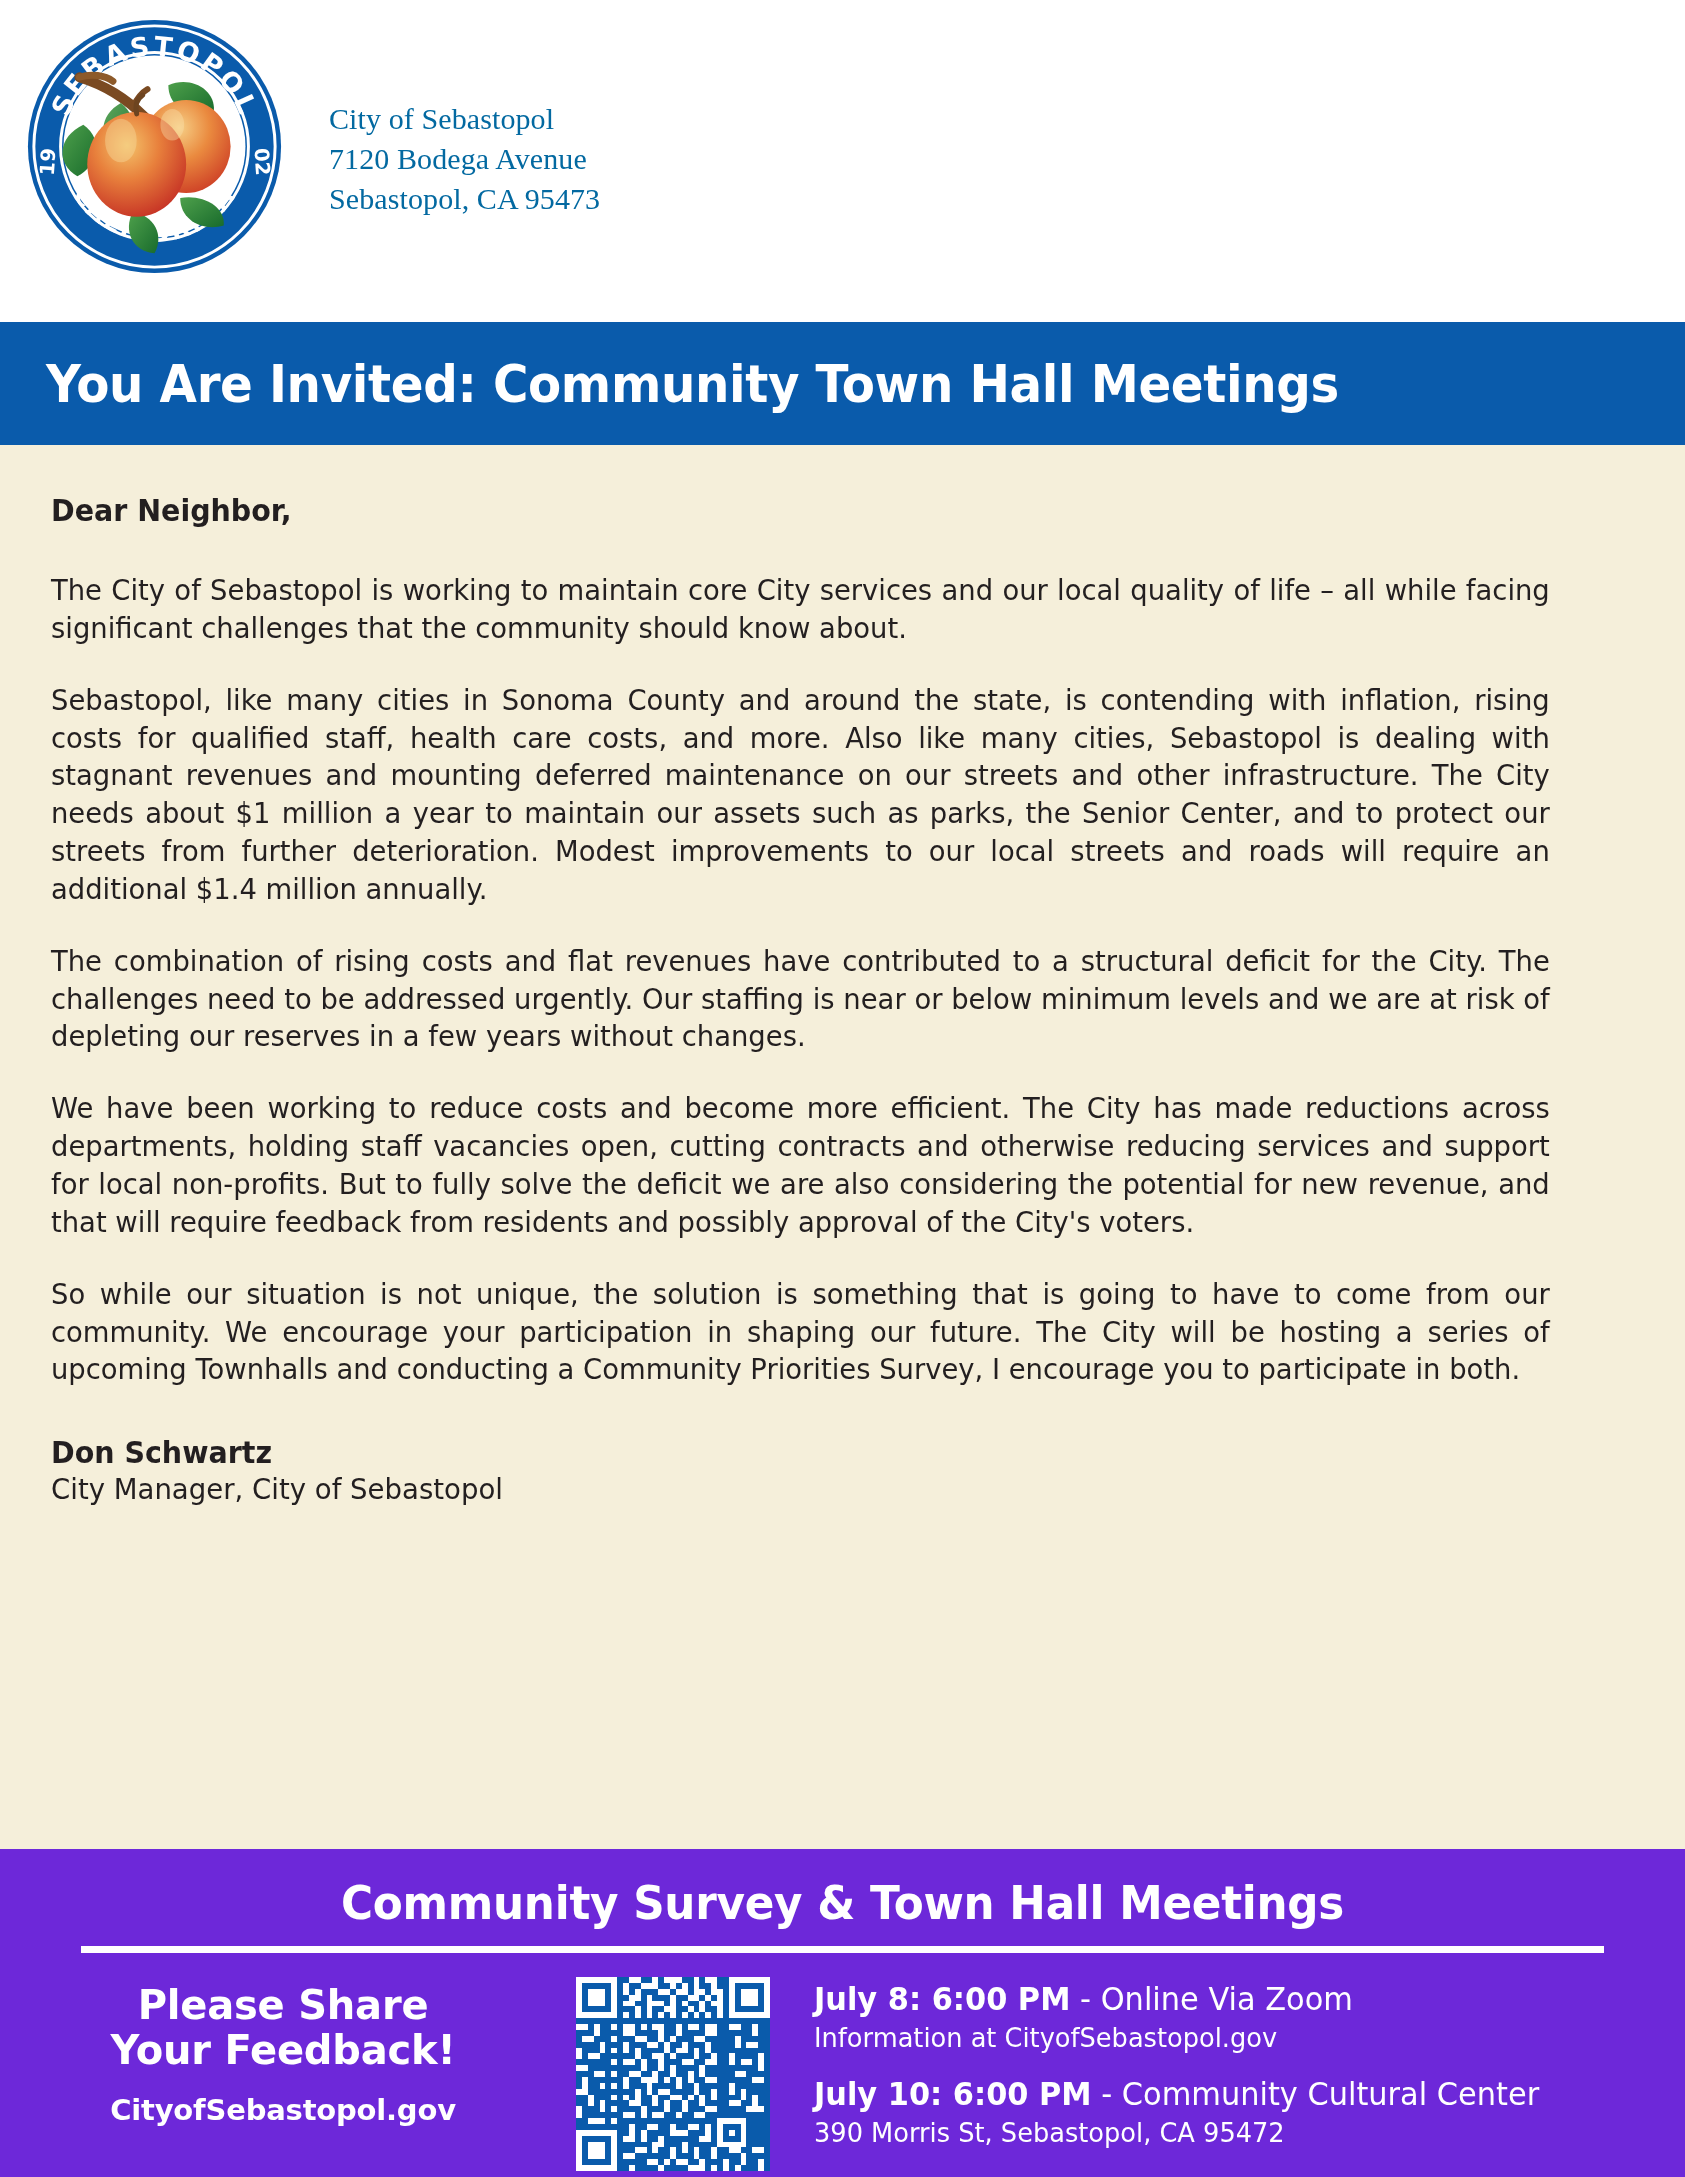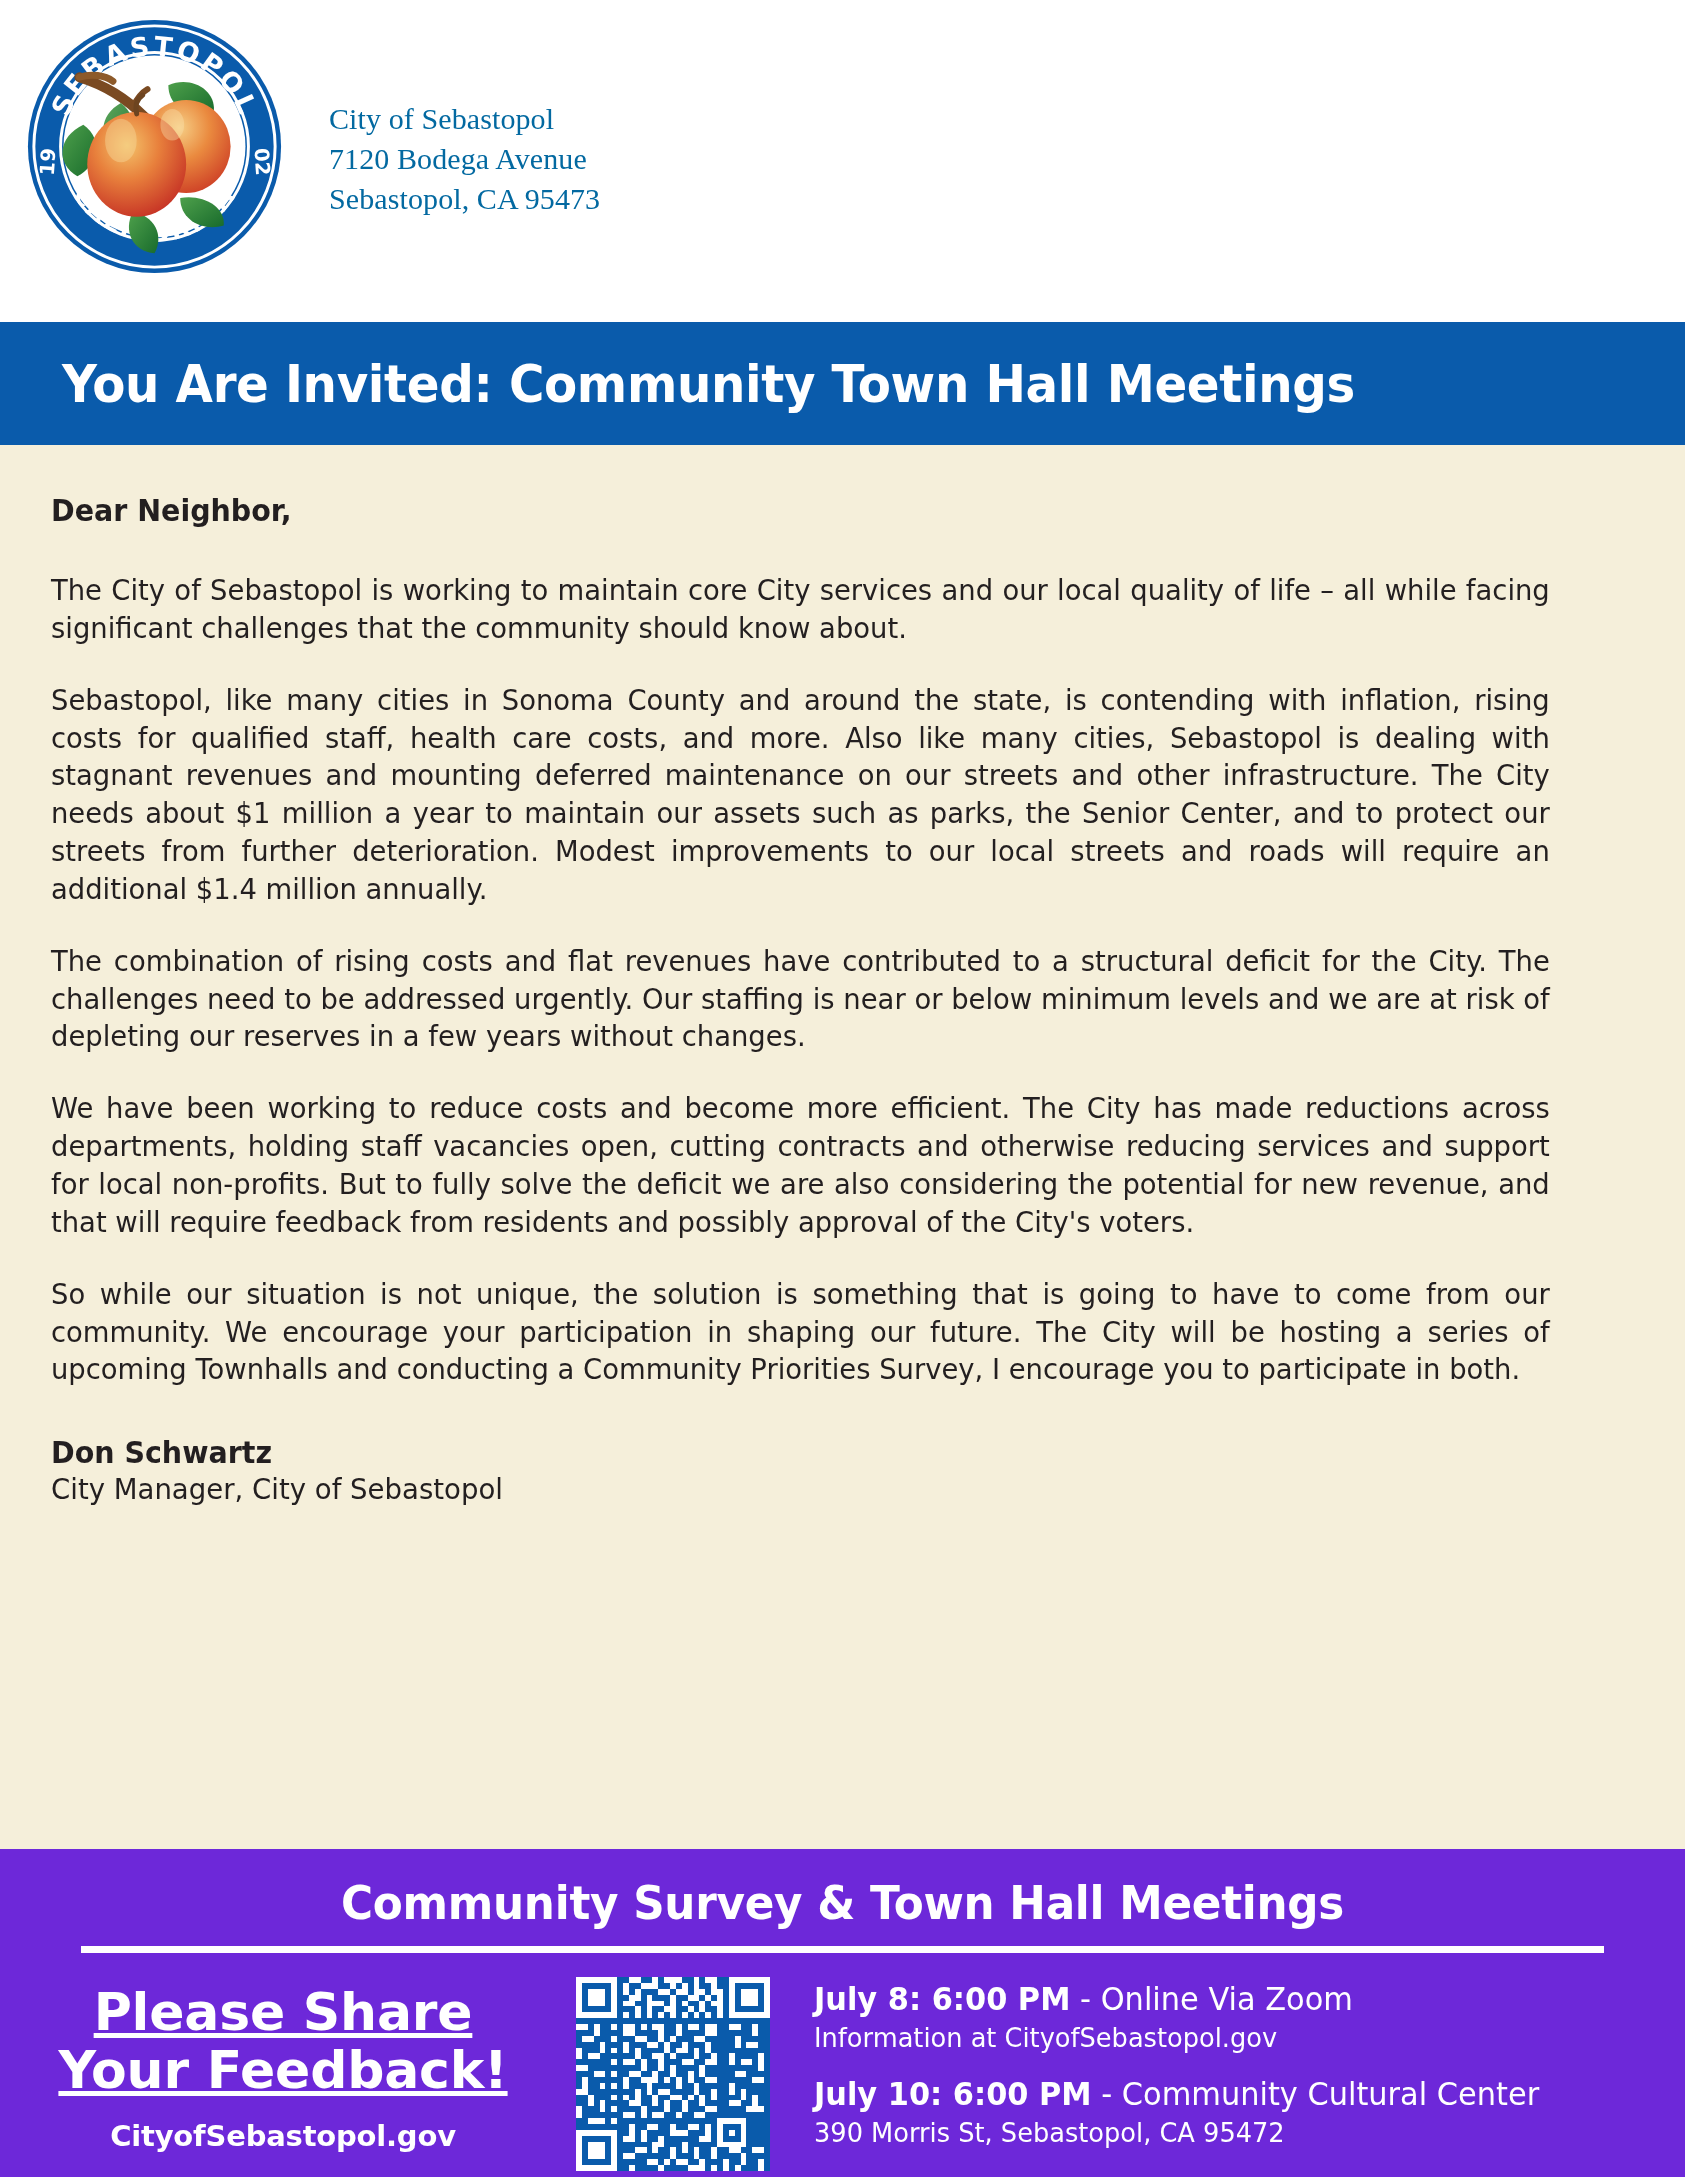--- a/index.html
+++ b/index.html
@@ -42,21 +42,21 @@
     letter-spacing: 0.1px;
   }
   .address-block div { white-space: nowrap; }
 
   
   .banner {
     background: #0a5bab;
     height: 123px;
     display: flex;
     align-items: center;
-    padding-left: 62px;
+    padding-left: 46px;
     box-sizing: border-box;
   }
   .banner-title {
     color: #ffffff;
     font-family: "DejaVu Sans", sans-serif;
     font-weight: bold;
     font-size: 52px;
     letter-spacing: -0.4px;
     transform: scaleX(0.93);
     transform-origin: left center;
@@ -141,24 +141,23 @@
   .col-feedback {
     width: 566px;
     flex: 0 0 566px;
     text-align: center;
     color: #ffffff;
     padding-top: 8px;
   }
   .feedback-line {
     font-family: "DejaVu Sans", sans-serif;
     font-weight: bold;
-    font-size: 52px;
+    font-size: 40px;
     line-height: 1.12;
     letter-spacing: -0.2px;
-    text-decoration: underline;
   }
   .feedback-url {
     font-family: "DejaVu Sans", sans-serif;
     font-weight: bold;
     font-size: 29px;
     margin-top: 20px;
     letter-spacing: -0.2px;
   }
   .col-qr {
     width: 213px;

